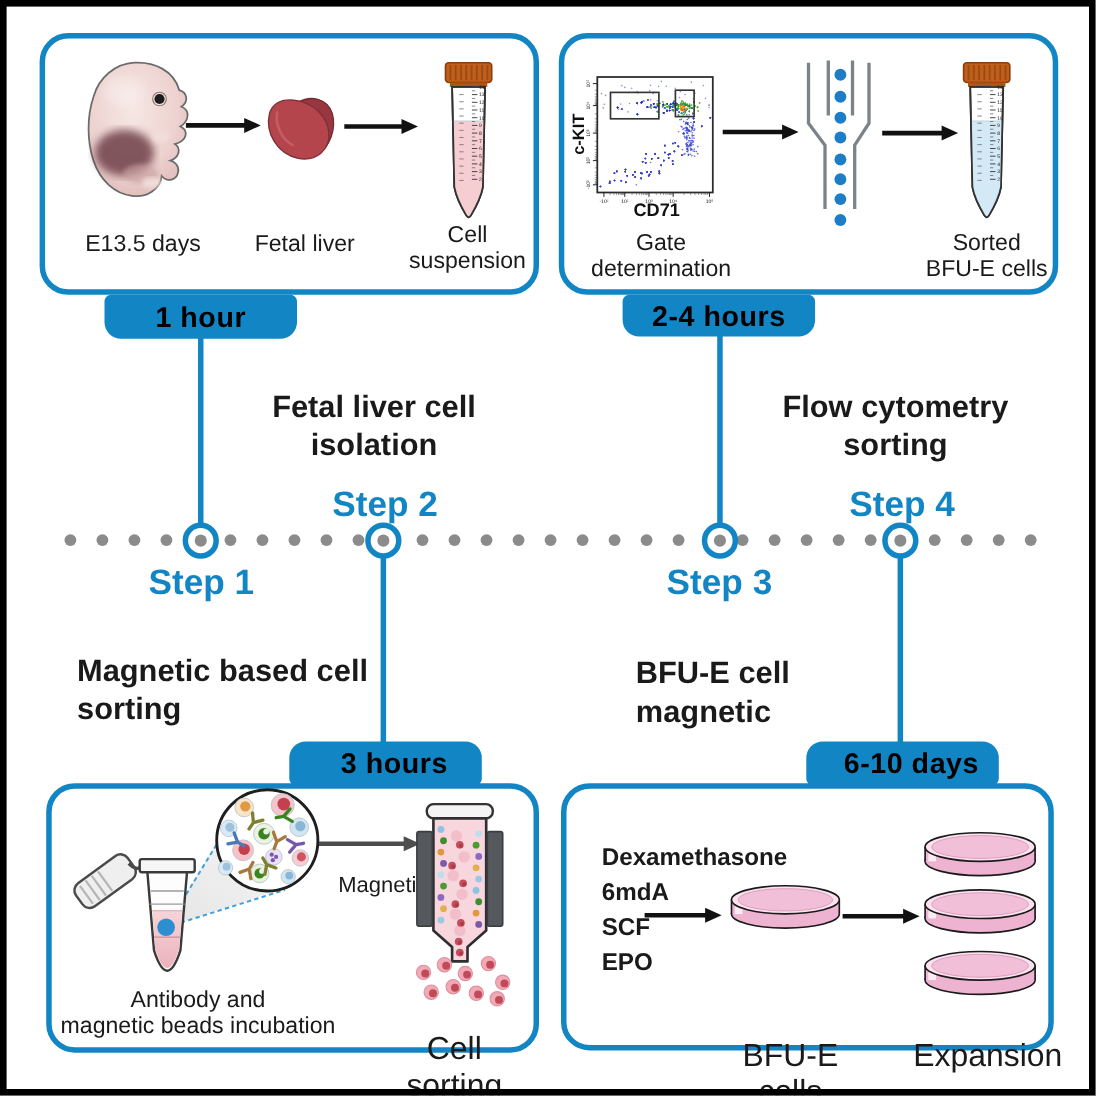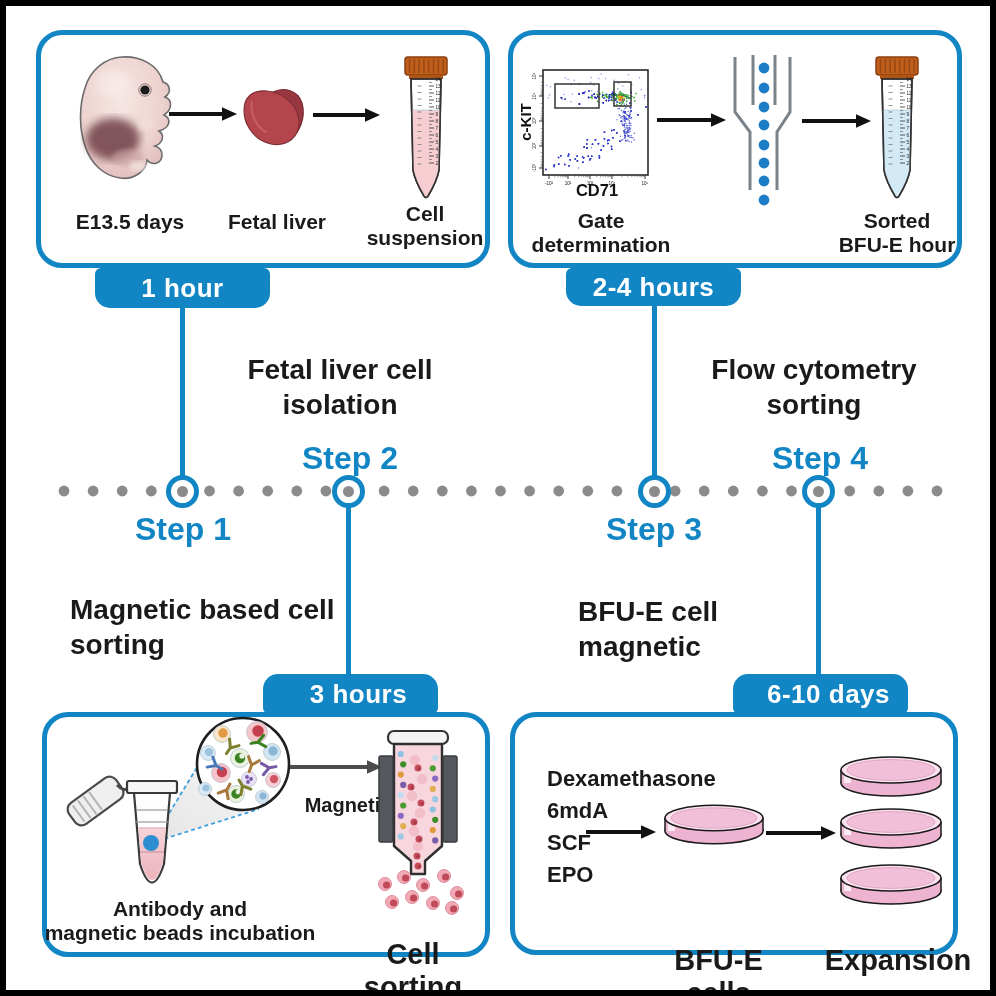--- a/index.html
+++ b/index.html
@@ -2,31 +2,31 @@
 <html><head>
 <meta charset="utf-8">
 <style>
   html,body{margin:0;padding:0;background:#222;}
   *{box-sizing:border-box;}
   #stage{position:relative;width:996px;height:996px;background:#fff;overflow:hidden;
          font-family:"Liberation Sans","DejaVu Sans",sans-serif;color:#1a1a1a;
          --accent:#1286c5;--dotgray:#8b8b8b;}
   .frame{position:absolute;inset:0;border:6px solid #000;pointer-events:none;z-index:60;}
   .panel{position:absolute;border:5px solid var(--accent);border-radius:26px;background:#fff;z-index:3;}
-  .tab{position:absolute;background:var(--accent);color:#ffffff;font-weight:bold;font-size:26px;
+  .tab{position:absolute;background:var(--accent);color:#000000;font-weight:bold;font-size:26px;
        display:flex;align-items:center;justify-content:center;z-index:5;letter-spacing:.5px;}
   .tab.top{border-radius:6px 6px 15px 15px;}
   .tab.bottom{border-radius:15px 15px 6px 6px;padding-left:16px;}
   .vline{position:absolute;width:4.5px;background:var(--accent);z-index:2;}
   .step-marker{position:absolute;width:33px;height:33px;border:5px solid var(--accent);border-radius:50%;
                background:#fff;display:flex;align-items:center;justify-content:center;z-index:6;}
   .step-dot{width:11px;height:11px;border-radius:50%;background:var(--dotgray);}
   .step-label{position:absolute;color:var(--accent);font-weight:bold;font-size:32px;text-align:center;width:124px;z-index:4;}
   .sec{position:absolute;font-weight:bold;font-size:28px;line-height:1.25;z-index:4;}
-  .lab{position:absolute;font-weight:bold;font-size:21px;text-align:center;line-height:1.13;z-index:4;}
+  .lab{position:absolute;font-weight:normal;font-size:21px;text-align:center;line-height:1.13;z-index:4;}
   .lab-lg{font-size:29px;margin-top:24px;}
   .pre{white-space:pre-line;}
   .abs{position:absolute;}
   .arrow{position:absolute;z-index:4;}
   #timeline-dots{position:absolute;left:0;top:478px;width:996px;height:26px;z-index:1;}
   .reagents{position:absolute;left:547px;top:763px;font-weight:bold;font-size:22px;line-height:32px;z-index:4;}
   svg text{font-family:"Liberation Sans","DejaVu Sans",sans-serif;}
 </style>
 </head>
 <body>
@@ -1541,21 +1541,21 @@
       <line x1="888.5" y1="138" x2="892.5" y2="138" stroke="#777" stroke-width="0.8"></line>
       <line x1="888.5" y1="144.5" x2="892.5" y2="144.5" stroke="#777" stroke-width="0.8"></line>
       <line x1="888.5" y1="151" x2="892.5" y2="151" stroke="#777" stroke-width="0.8"></line>
       <line x1="888.5" y1="157.5" x2="892.5" y2="157.5" stroke="#777" stroke-width="0.8"></line>
       <line x1="888.5" y1="164" x2="892.5" y2="164" stroke="#777" stroke-width="0.8"></line>
     </svg>
 
   <div class="lab pre" style="left:523px;top:209px;width:156px">Gate
 determination</div>
   <div class="lab pre" style="left:826px;top:209px;width:142px">Sorted
-BFU-E hour</div>
+BFU-E cells</div>
 
   <svg class="abs" style="left:55px;top:710px;width:250px;height:205px;z-index:4" viewBox="55 710 250 205">
     <defs>
       <linearGradient id="pinkGrad" x1="0" y1="0" x2="0" y2="1">
         <stop offset="0%" stop-color="#f6d4d8"></stop>
           <stop offset="100%" stop-color="#ecb2bc"></stop>
       </linearGradient>
       <linearGradient id="coneGrad" x1="0" y1="1" x2="1" y2="0">
         <stop offset="0%" stop-color="#cfcfcf"></stop>
           <stop offset="100%" stop-color="#efefef"></stop>

